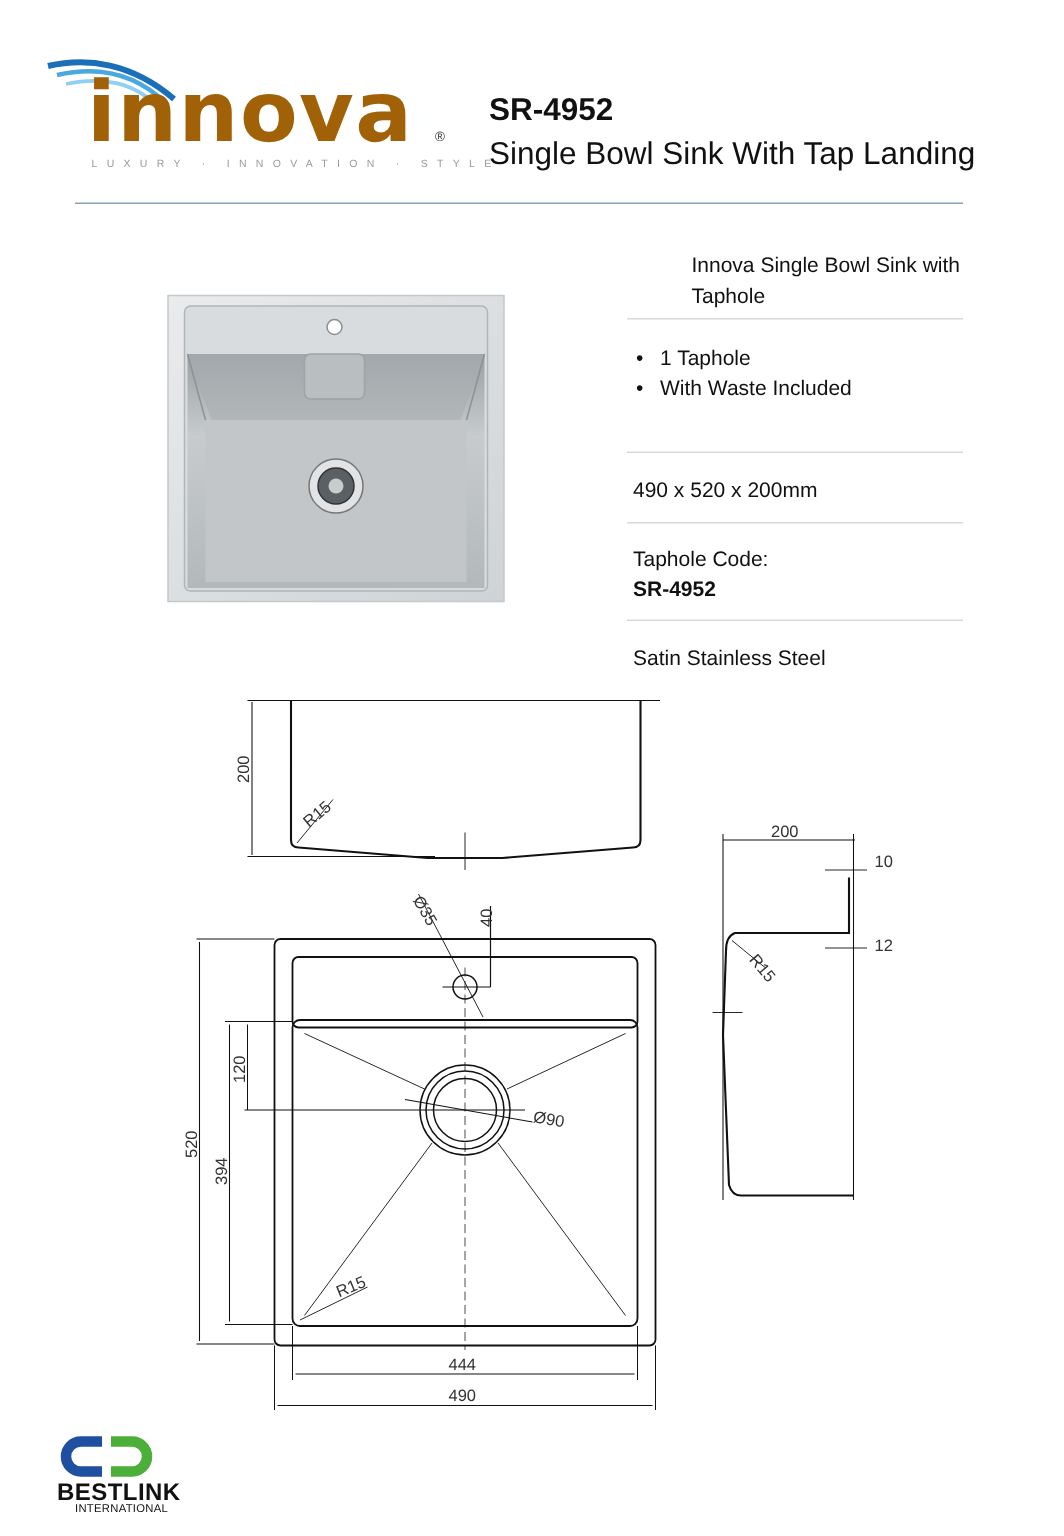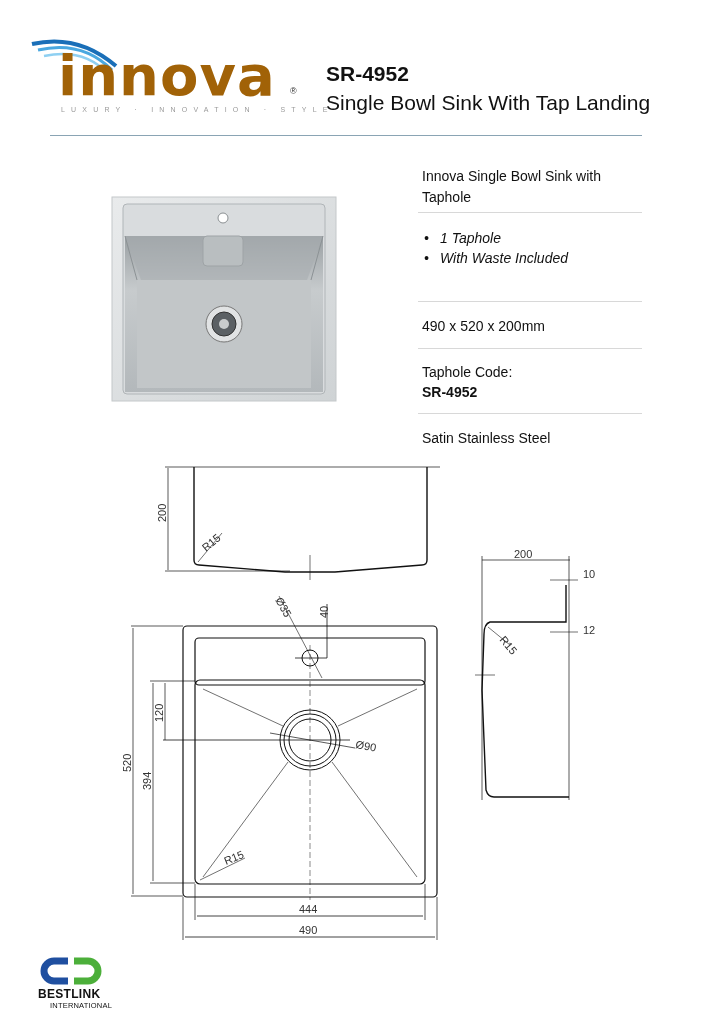--- a/index.html
+++ b/index.html
@@ -14,21 +14,21 @@
   .header-rule { left:50px; top:135px; width:592px; height:1px; background:#8aa4b4; }
   .spec { left:422px; width:220px; font-size:14px; line-height:21px; color:#111; }
   .spec-rule { left:418px; width:224px; height:1px; background:#d8d8d8; }
   .spec ul { margin:0; padding:0; list-style:none; }
   .spec li { position:relative; padding-left:18px; line-height:20px; }
   .spec li::before { content:"•"; position:absolute; left:2px; }
   .bold { font-weight:bold; }
   .photo { left:111px; top:196px; width:226px; height:206px; }
   .drawing-text { font-family:"Liberation Sans", sans-serif; font-size:11px; fill:#333; }
   .bestlink { left:36px; top:955px; width:80px; height:60px; }
-  .bl-name { position:absolute; left:2px; top:32px; font-size:12px; font-weight:bold; color:#111; letter-spacing:0.3px; }
+  .bl-name { position:absolute; left:2px; top:32px; font-size:16px; font-weight:bold; color:#111; letter-spacing:0.3px; }
   .bl-sub { position:absolute; left:14px; top:46px; font-size:7.5px; color:#111; letter-spacing:0.2px; }
 </style>
 </head>
 <body>
 
 <div class="abs logo">
   <svg width="120" height="40" style="position:absolute;left:0;top:0">
     <path d="M4 6 C 30 0, 60 4, 88 28" stroke="#1a6fb8" stroke-width="4" fill="none"></path>
     <path d="M10 12 C 36 6, 62 10, 84 32" stroke="#4aa8e0" stroke-width="3" fill="none"></path>
     <path d="M16 18 C 40 13, 62 16, 80 36" stroke="#8fd0f2" stroke-width="2.5" fill="none"></path>
@@ -63,23 +63,23 @@
     <line x1="14" y1="40" x2="26" y2="84" stroke="#8c9295"></line>
     <line x1="212" y1="40" x2="200" y2="84" stroke="#8c9295"></line>
     <rect x="92" y="40" width="40" height="30" rx="4" fill="#b9bec0" stroke="#9ea3a6"></rect>
     <circle cx="112" cy="22" r="5" fill="#ffffff" stroke="#8a8f92"></circle>
     <circle cx="113" cy="128" r="18" fill="#e1e3e4" stroke="#777"></circle>
     <circle cx="113" cy="128" r="12" fill="#5b6064" stroke="#333"></circle>
     <circle cx="113" cy="128" r="5" fill="#c9cccd"></circle>
   </svg>
 </div>
 
-<div class="abs spec" style="top:166px;">Innova Single Bowl Sink with Taphole</div>
+<div class="abs spec" style="top:166px;margin-left:39px;">Innova Single Bowl Sink with Taphole</div>
 <div class="abs spec-rule" style="top:212px;"></div>
-<div class="abs spec" style="top:228px;font-style:italic;">
+<div class="abs spec" style="top:228px;">
   <ul>
     <li>1 Taphole</li>
     <li>With Waste Included</li>
   </ul>
 </div>
 <div class="abs spec-rule" style="top:301px;"></div>
 <div class="abs spec" style="top:316px;">490 x 520 x 200mm</div>
 <div class="abs spec-rule" style="top:348px;"></div>
 <div class="abs spec" style="top:362px;">Taphole Code:</div>
 <div class="abs spec bold" style="top:382px;">SR-4952</div>

